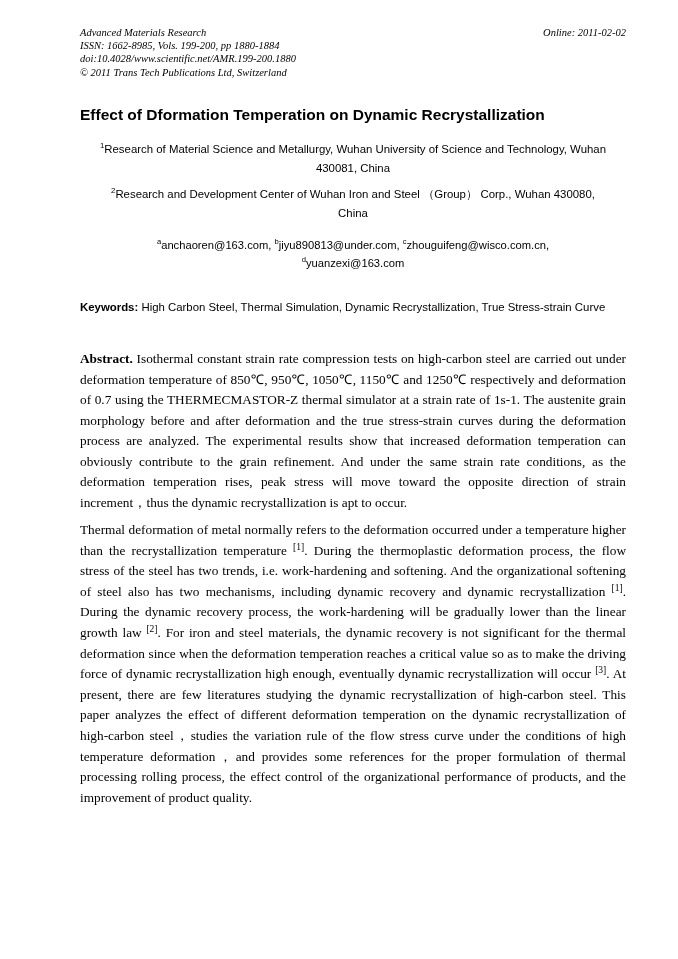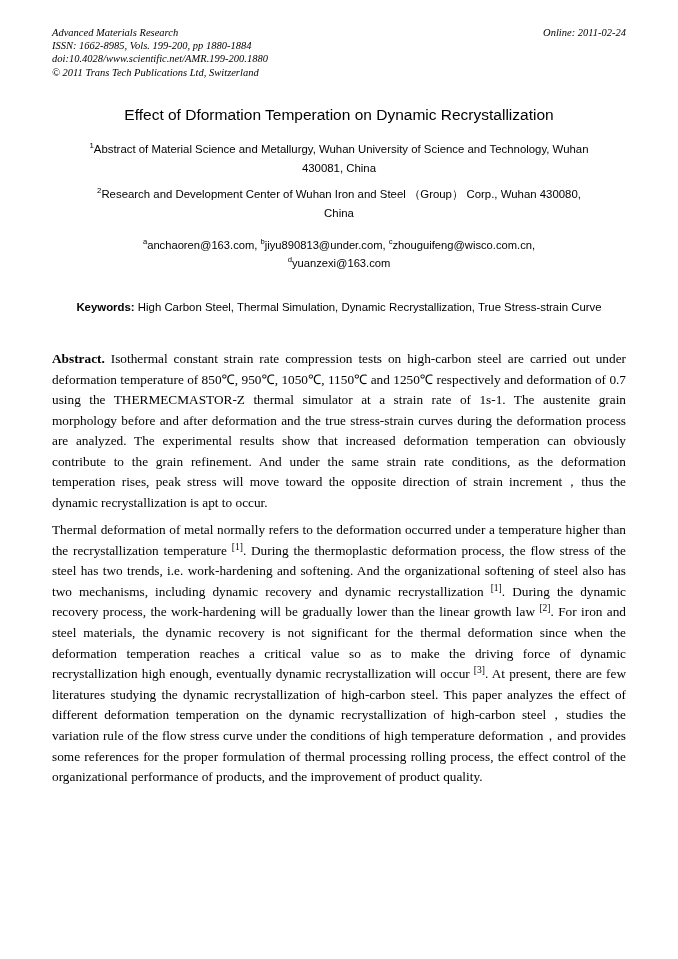--- a/index.html
+++ b/index.html
@@ -12,21 +12,21 @@
     height: 959px;
     font-family: "Liberation Serif", serif;
     color: #000000;
     overflow: hidden;
   }
   .page {
     position: relative;
     width: 678px;
     height: 959px;
     box-sizing: border-box;
-    padding: 26px 52px 20px 52px;
+    padding: 26px 52px 20px 80px;
   }
   
   .header {
     position: relative;
     height: 58px;
     font-style: italic;
     font-size: 10.5px;
     line-height: 13.2px;
   }
   .header-left {
@@ -40,23 +40,23 @@
     top: 0;
     font-style: italic;
     font-size: 10.5px;
   }
   .header-left div {
     white-space: nowrap;
   }
   
   .title {
     margin-top: 20px;
-    text-align: center;
+    text-align: left;
     font-family: "Liberation Sans", sans-serif;
-    font-weight: normal;
+    font-weight: bold;
     font-size: 15.5px;
     line-height: 22px;
   }
   
   .authors {
     margin-top: 18px;
     text-align: center;
     font-family: "Liberation Sans", sans-serif;
     font-size: 14.5px;
     line-height: 20px;
@@ -83,21 +83,21 @@
     font-family: "Liberation Sans", sans-serif;
     font-size: 11.2px;
     line-height: 18px;
   }
   
   .keywords {
     margin-top: 26px;
     font-family: "Liberation Sans", sans-serif;
     font-size: 11.4px;
     line-height: 19px;
-    text-align: center;
+    text-align: left;
   }
   .keywords b {
     font-weight: bold;
   }
   
   .abstract {
     margin-top: 32px;
     font-size: 13.3px;
     line-height: 20.5px;
     text-align: justify;
@@ -129,31 +129,31 @@
 
 <div class="page">
 
   <div class="header">
     <div class="header-left">
       <div>Advanced Materials Research</div>
       <div>ISSN: 1662-8985, Vols. 199-200, pp 1880-1884</div>
       <div>doi:10.4028/www.scientific.net/AMR.199-200.1880</div>
       <div>© 2011 Trans Tech Publications Ltd, Switzerland</div>
     </div>
-    <div class="header-right">Online: 2011-02-24</div>
+    <div class="header-right">Online: 2011-02-02</div>
   </div>
 
   <div class="title">
     <div>Effect of Dformation Temperation on Dynamic Recrystallization</div>
   </div>
 
 
   <div class="affil">
     <div class="block">
-      <sup>1</sup><span>Abstract of Material Science and Metallurgy, Wuhan University of Science and Technology, Wuhan</span>
+      <sup>1</sup><span>Research of Material Science and Metallurgy, Wuhan University of Science and Technology, Wuhan</span>
       <div>430081, China</div>
     </div>
     <div class="block">
       <sup>2</sup><span>Research and Development Center of Wuhan Iron and Steel （Group） Corp., Wuhan 430080,</span>
       <div>China</div>
     </div>
   </div>
 
   <div class="emails">
     <div>

